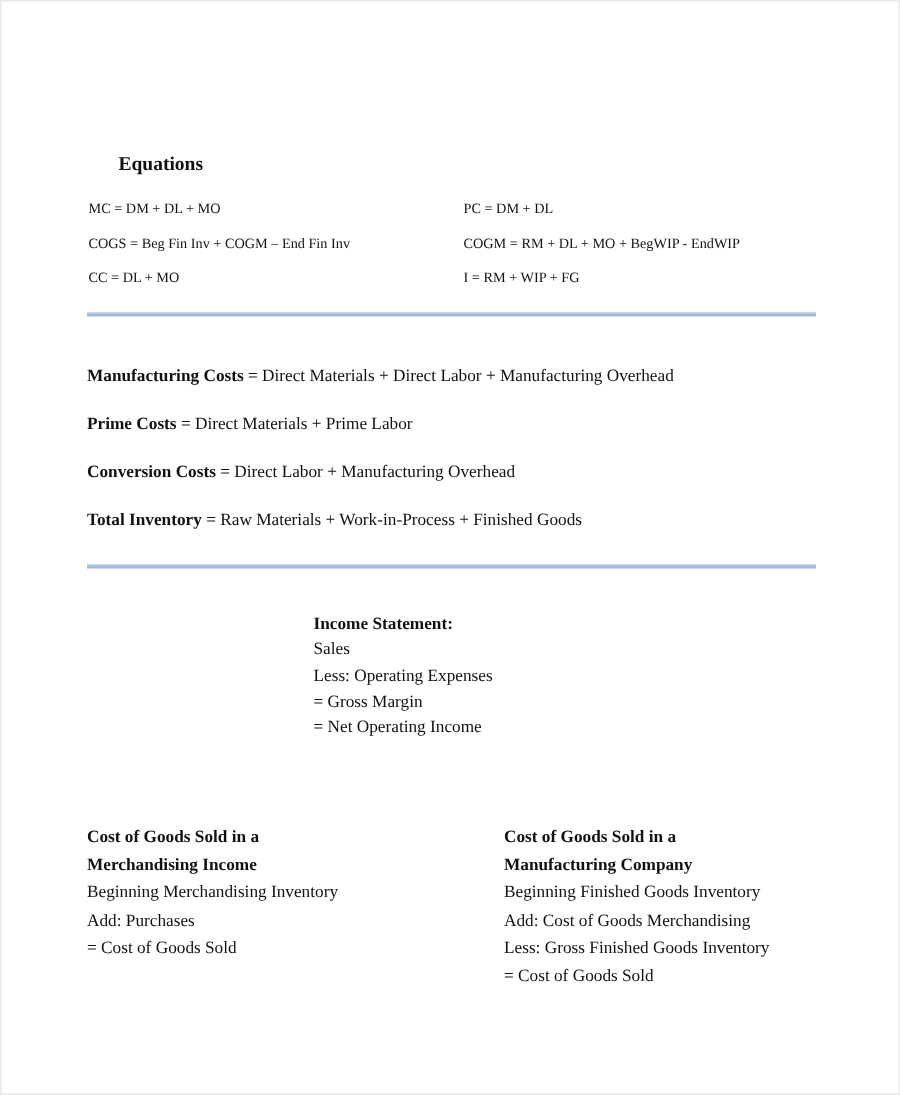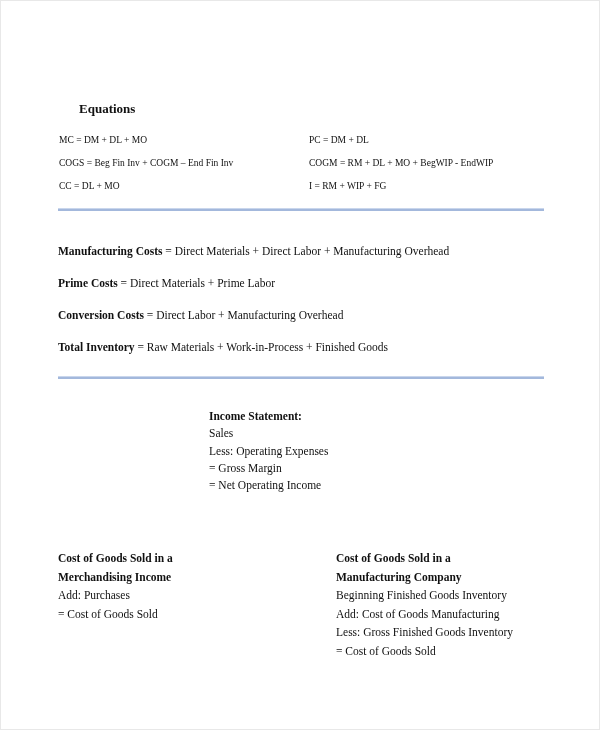--- a/index.html
+++ b/index.html
@@ -155,26 +155,27 @@
     <div class="is-title">Income Statement:</div>
     <div>Sales</div>
     <div>Less: Operating Expenses</div>
     <div>= Gross Margin</div>
     <div>= Net Operating Income</div>
   </div>
 
   <div class="cogs-col left">
     <div class="col-title">Cost of Goods Sold in a</div>
     <div class="col-title">Merchandising Income</div>
+    <div>Beginning Merchandising Inventory</div>
     <div>Add: Purchases</div>
     <div>= Cost of Goods Sold</div>
   </div>
 
   <div class="cogs-col right">
     <div class="col-title">Cost of Goods Sold in a</div>
     <div class="col-title">Manufacturing Company</div>
     <div> Beginning Finished Goods Inventory</div>
-    <div>Add: Cost of Goods Manufacturing</div>
+    <div>Add: Cost of Goods Merchandising</div>
     <div>Less: Gross Finished Goods Inventory</div>
     <div>= Cost of Goods Sold</div>
   </div>
 
 </div>
 
 </body></html>

